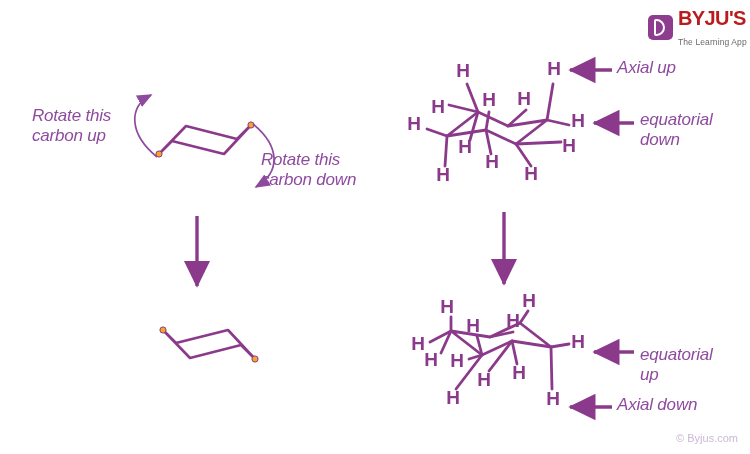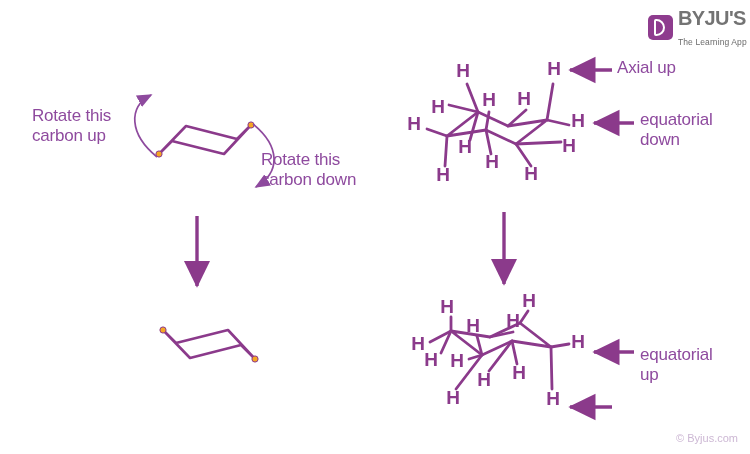--- a/index.html
+++ b/index.html
@@ -26,20 +26,21 @@
     height: 454px;
   }
   .lbl {
     position: absolute;
     color: #8e4a9e;
     font-family: "Liberation Sans", sans-serif;
     font-size: 17px;
     line-height: 20px;
     white-space: pre;
     letter-spacing: -0.2px;
+    font-style: italic;
   }
   #lbl-rotate-up   { left: 32px;  top: 106px; }
   #lbl-rotate-down { left: 261px; top: 150px; }
   #lbl-axial-up    { left: 617px; top: 58px;  }
   #lbl-eq-down     { left: 640px; top: 110px; }
   #lbl-eq-up       { left: 640px; top: 345px; }
   #lbl-axial-down  { left: 617px; top: 395px; }
 
   
   #logo {
@@ -64,21 +65,21 @@
     left: 6px;
     top: 4px;
     width: 11px;
     height: 17px;
     border: 2px solid #ffffff;
     border-radius: 2px 9px 9px 2px;
     box-sizing: border-box;
   }
   #logo-text { display: flex; flex-direction: column; line-height: 1; }
   #logo-word {
-    color: #737373;
+    color: #b91c1c;
     font-family: "Liberation Sans", sans-serif;
     font-weight: bold;
     font-size: 20px;
     letter-spacing: -0.6px;
   }
   #logo-tag {
     color: #6b6b6b;
     font-family: "Liberation Sans", sans-serif;
     font-size: 8.5px;
     letter-spacing: 0.1px;
@@ -196,20 +197,21 @@
 
   <div class="lbl" id="lbl-rotate-up">Rotate this
 carbon up</div>
   <div class="lbl" id="lbl-rotate-down">Rotate this
 carbon down</div>
   <div class="lbl" id="lbl-axial-up">Axial up</div>
   <div class="lbl" id="lbl-eq-down">equatorial
 down</div>
   <div class="lbl" id="lbl-eq-up">equatorial
 up</div>
+  <div class="lbl" id="lbl-axial-down">Axial down</div>
 
   <div id="logo">
     <div id="logo-mark"></div>
     <div id="logo-text">
       <span id="logo-word">BYJU'S</span>
       <span id="logo-tag">The Learning App</span>
     </div>
   </div>
 
   <div id="watermark">© Byjus.com</div>

